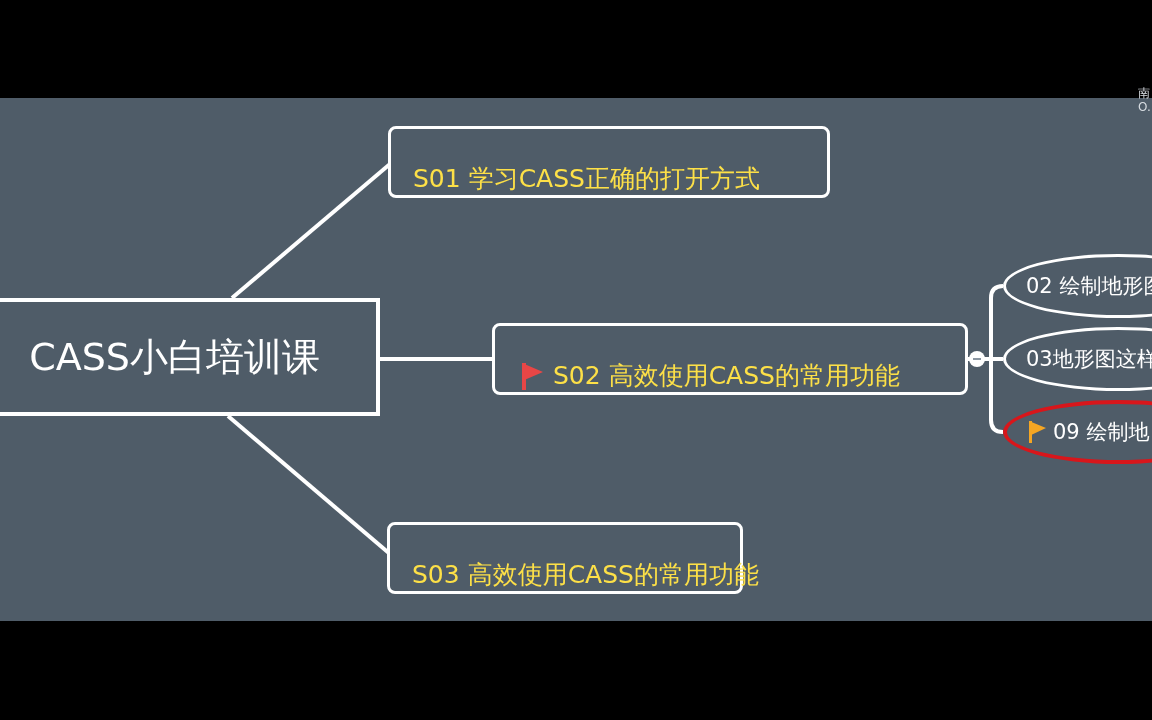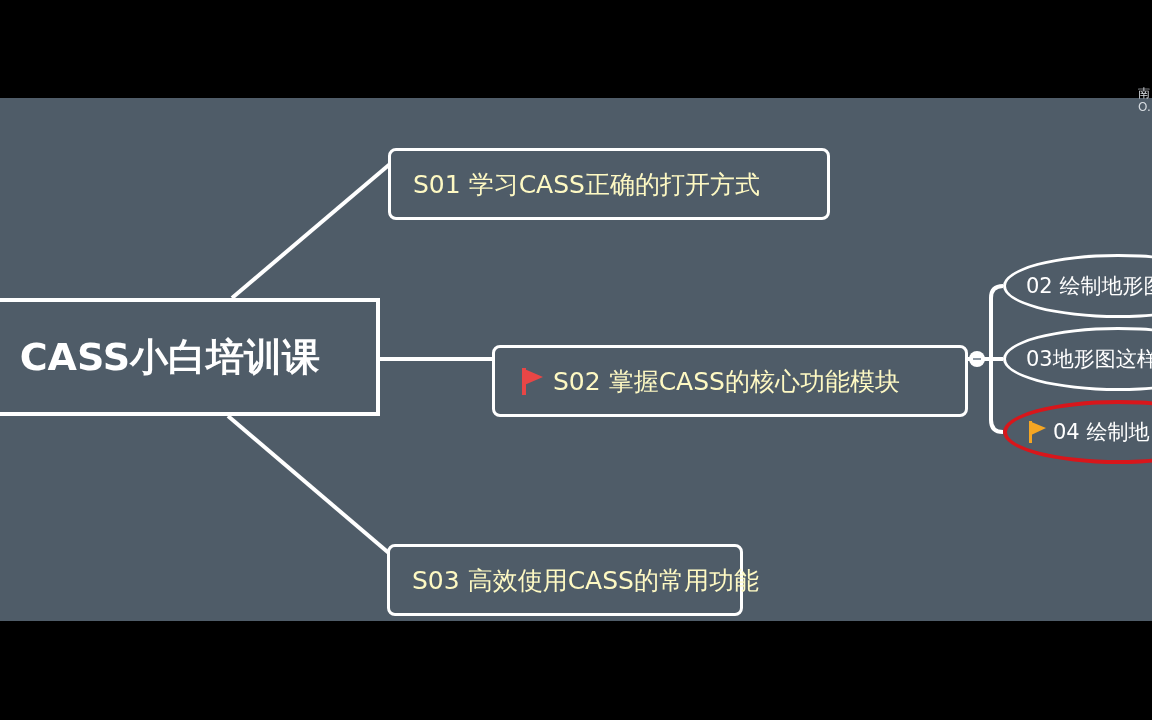--- a/index.html
+++ b/index.html
@@ -37,37 +37,36 @@
       box-sizing: border-box;
       background: #4f5c68;
       display: flex;
       align-items: center;
       justify-content: flex-end;
       padding-right: 56px;
     }
     .root-label {
       color: #ffffff;
       font-size: 38px;
-      font-weight: bold;
+      font-weight: normal;
       letter-spacing: 0px;
       white-space: nowrap;
     }
     .topic {
       position: absolute;
       border: 3px solid #ffffff;
       border-radius: 8px;
       box-sizing: border-box;
       background: #4f5c68;
       display: flex;
-      align-items: center;
+      align-items: flex-end;
       padding-left: 22px;
-      color: #fef9c3;
+      color: #fde047;
       font-size: 25px;
       white-space: nowrap;
-      margin-top: 22px;
     }
     .topic-s01 { left: 388px; top: 28px; width: 442px; height: 72px; }
     .topic-s02 { left: 492px; top: 225px; width: 476px; height: 72px; padding-left: 24px; }
     .topic-s03 { left: 387px; top: 424px; width: 356px; height: 72px; }
     .flag {
       display: inline-block;
       width: 26px;
       height: 32px;
       margin-right: 8px;
       position: relative;
@@ -154,39 +153,39 @@
 
   <div class="topic topic-s01">
     <span>S01 学习CASS正确的打开方式</span>
   </div>
 
   <div class="topic topic-s02">
     <svg class="flag" viewBox="0 0 26 32">
       <rect x="3" y="3" width="4" height="27" fill="#e84646"></rect>
       <polygon points="3,3 24,12 3,21" fill="#e84646"></polygon>
     </svg>
-    <span>S02 掌握CASS的核心功能模块</span>
+    <span>S02 高效使用CASS的常用功能</span>
   </div>
 
   <div class="collapse-dot"></div>
 
   <div class="sub-topic sub-02">
     <span>02 绘制地形图</span>
   </div>
 
   <div class="sub-topic sub-03">
     <span>03地形图这样</span>
   </div>
 
   <div class="sub-topic sub-04">
     <svg class="sub-flag" viewBox="0 0 20 26">
       <rect x="2" y="2" width="3" height="22" fill="#f5a623"></rect>
       <polygon points="2,2 19,9 2,17" fill="#f5a623"></polygon>
     </svg>
-    <span>04 绘制地</span>
+    <span>09 绘制地</span>
   </div>
 
   <div class="topic topic-s03">
     <span>S03 高效使用CASS的常用功能</span>
   </div>
 
 </div>
 
 <div class="corner-text">
   <span class="corner-line">南</span>

